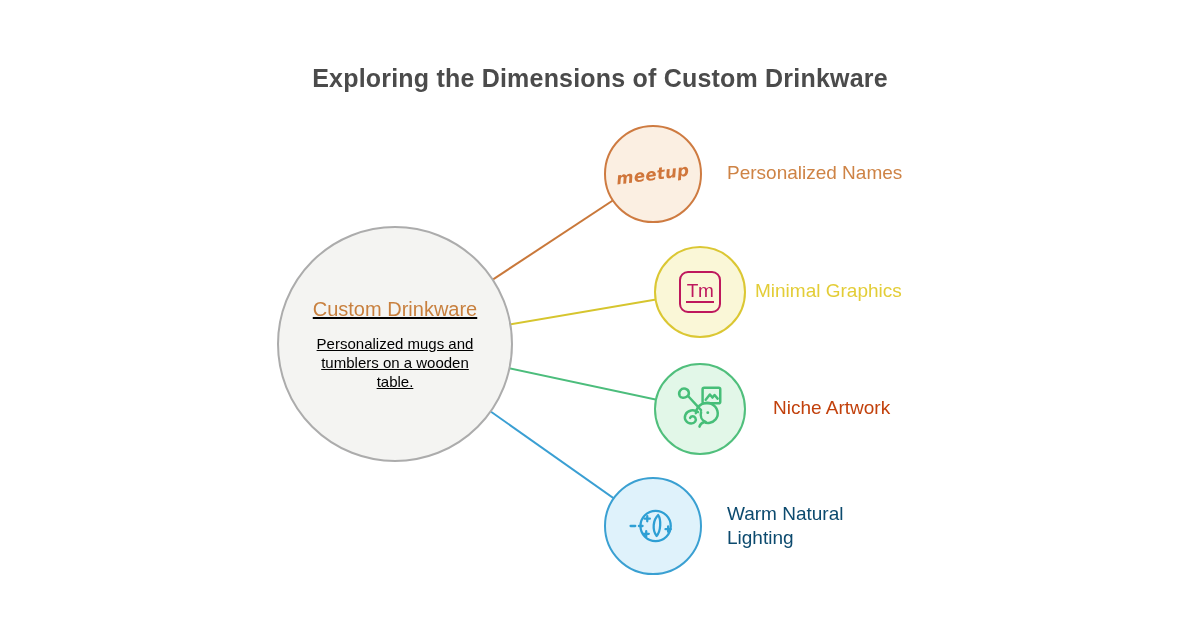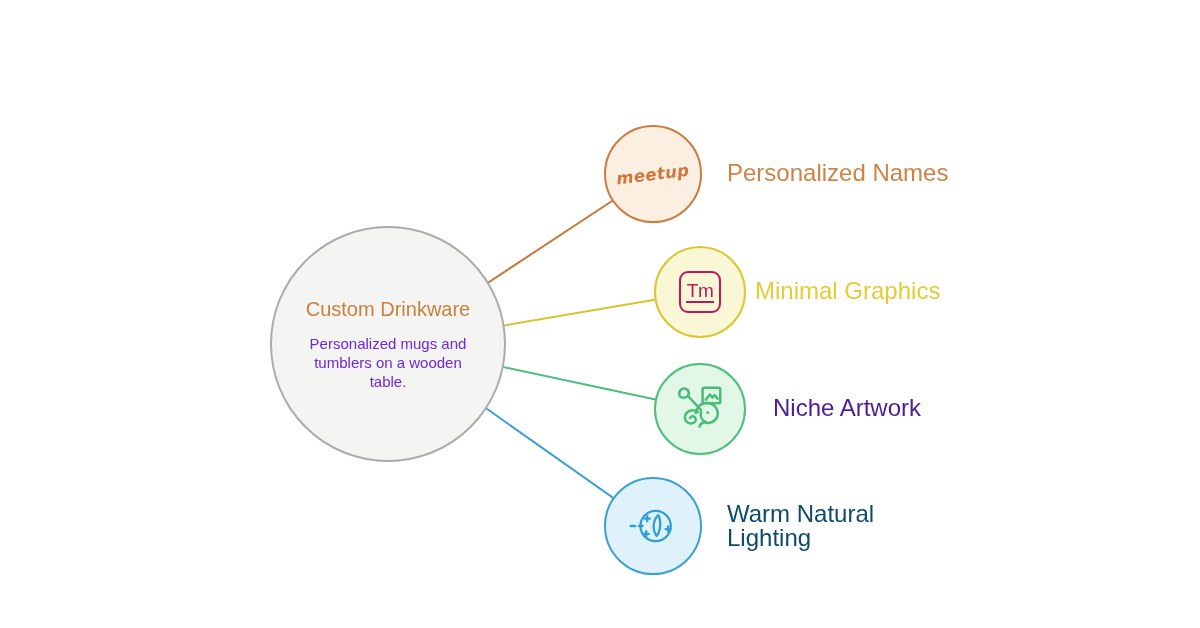--- a/index.html
+++ b/index.html
@@ -10,30 +10,30 @@
   .page-title{
     position:absolute;top:64px;left:0;width:1200px;margin:0;
     text-align:center;font-size:25px;font-weight:700;letter-spacing:.2px;
   }
   svg.lines{position:absolute;left:0;top:0;z-index:1;}
   .node{
     position:absolute;z-index:2;border-radius:50%;box-sizing:border-box;
     border:2.5px solid;display:flex;flex-direction:column;
     align-items:center;justify-content:center;text-align:center;
   }
-  .center-node{left:270px;top:226px;width:236px;height:236px;gap:13px;padding:0 22px;}
+  .center-node{left:277px;top:226px;width:236px;height:236px;gap:13px;padding:0 22px;text-decoration:underline;}
   .center-title{font-size:20px;line-height:1.2;}
   .center-desc{font-size:15px;line-height:1.28;width:182px;}
   .sat{display:flex;align-items:center;justify-content:center;}
   .sat-0{left:604px;top:125px;width:98px;height:98px;}
   .sat-1{left:654px;top:246px;width:92px;height:92px;}
   .sat-2{left:654px;top:363px;width:92px;height:92px;}
   .sat-3{left:604px;top:477px;width:98px;height:98px;}
   .branch-label{
-    position:absolute;z-index:2;font-size:24px;line-height:24px;white-space:nowrap;
+    position:absolute;z-index:2;font-size:19px;line-height:24px;white-space:nowrap;
   }
   .label-0{left:727px;top:161px;}
   .label-1{left:755px;top:279px;}
   .label-2{left:773px;top:396px;}
   .label-3{left:727px;top:502px;width:160px;white-space:normal;}
   .meetup-word{
     font-family:"DejaVu Sans",sans-serif;font-style:italic;font-weight:700;
     font-size:16.5px;letter-spacing:.4px;transform:rotate(-7deg);display:inline-block;
   }
   .tm-box{
@@ -44,31 +44,32 @@
     font-size:19px;font-weight:500;letter-spacing:-.5px;
     border-bottom:2px solid;padding:0 1px 1px 1px;line-height:1;
   }
   .icon-wrap{display:flex;align-items:center;justify-content:center;}
 </style>
 </head>
 <body>
 
 <div class="canvas">
 
+  <h1 class="page-title" style="color: rgb(75, 75, 75);">Exploring the Dimensions of Custom Drinkware</h1>
 
   <svg class="lines" width="1200" height="628" viewBox="0 0 1200 628">
     <line x1="395" y1="344" x2="653" y2="174" stroke-width="2" stroke="#c9783a"></line>
     <line x1="395" y1="344" x2="700" y2="292" stroke-width="2" stroke="#d6c52e"></line>
     <line x1="395" y1="344" x2="700" y2="409" stroke-width="2" stroke="#4cbd7c"></line>
     <line x1="395" y1="344" x2="653" y2="526" stroke-width="2" stroke="#3a9fd3"></line>
   </svg>
 
   <div class="node center-node" style="background: rgb(244, 244, 242); border-color: rgb(172, 172, 172);">
     <div class="center-title" style="color: rgb(200, 128, 63);">Custom Drinkware</div>
-    <div class="center-desc" style="color: #6d28d9;">Personalized mugs and tumblers on a wooden table.</div>
+    <div class="center-desc" style="color: #000000;">Personalized mugs and tumblers on a wooden table.</div>
   </div>
 
   <div class="node sat sat-0" style="background: rgb(251, 239, 226); border-color: rgb(206, 123, 65);">
     <span class="icon-wrap" style="color: rgb(208, 118, 59);">
       <span class="meetup-word">meetup</span>
     </span>
   </div>
   <div class="branch-label label-0" style="color: rgb(206, 131, 69);">Personalized Names</div>
 
   <div class="node sat sat-1" style="background: rgb(250, 247, 215); border-color: rgb(219, 199, 51);">
@@ -87,21 +88,21 @@
         <path d="M31.5 17l4-5 2.5 3 2-2.5 3 3.5"></path>
         <path d="M6.5 13.5C4.5 9.5 8 5.5 12 6.5c3.5 1 4.5 5.5 1.5 7.5-2.5 1.8-6 1.2-7-.5z"></path>
         <path d="M14.5 13.5L27 27"></path>
         <path d="M24 29c-4-3-10-2-12 2.5-1.8 4 1 8.5 5.5 8.5 3.5 0 5.5-3 4-5.5-1.2-2-4-2-5 0"></path>
         <path d="M22 30c1-8 9-12 15-9 6 3 8 10 4 15-3 3.5-8 4.5-11 2.5-2.5 1-4 2.5-4.5 4.5"></path>
         <path d="M27 29c-1 4 .5 8 4.5 9.5"></path>
         <circle cx="33.5" cy="29.5" r="1.4" fill="currentColor" stroke="none"></circle>
       </svg>
     </span>
   </div>
-  <div class="branch-label label-2" style="color: #4c1d95;">Niche Artwork</div>
+  <div class="branch-label label-2" style="color: #c2410c;">Niche Artwork</div>
 
   <div class="node sat sat-3" style="background: rgb(223, 242, 251); border-color: rgb(58, 160, 210);">
     <span class="icon-wrap" style="color: rgb(46, 159, 212);">
       <svg width="48" height="48" viewBox="0 0 46 46" fill="none" stroke="currentColor" stroke-width="2.2" stroke-linecap="round" stroke-linejoin="round">
         <circle cx="25.5" cy="23" r="14.5"></circle>
         <path d="M28 12.5C23 17 22 27 26.5 32.5 30.5 28 31 17 28 12.5z"></path>
         <path d="M17.5 13.5v5M15 16h5"></path>
         <path d="M16.5 28v5M14 30.5h5"></path>
         <path d="M37.5 23.5v5M35 26h5"></path>
         <path d="M1.5 23h4.5M9.5 23h3.5"></path>

